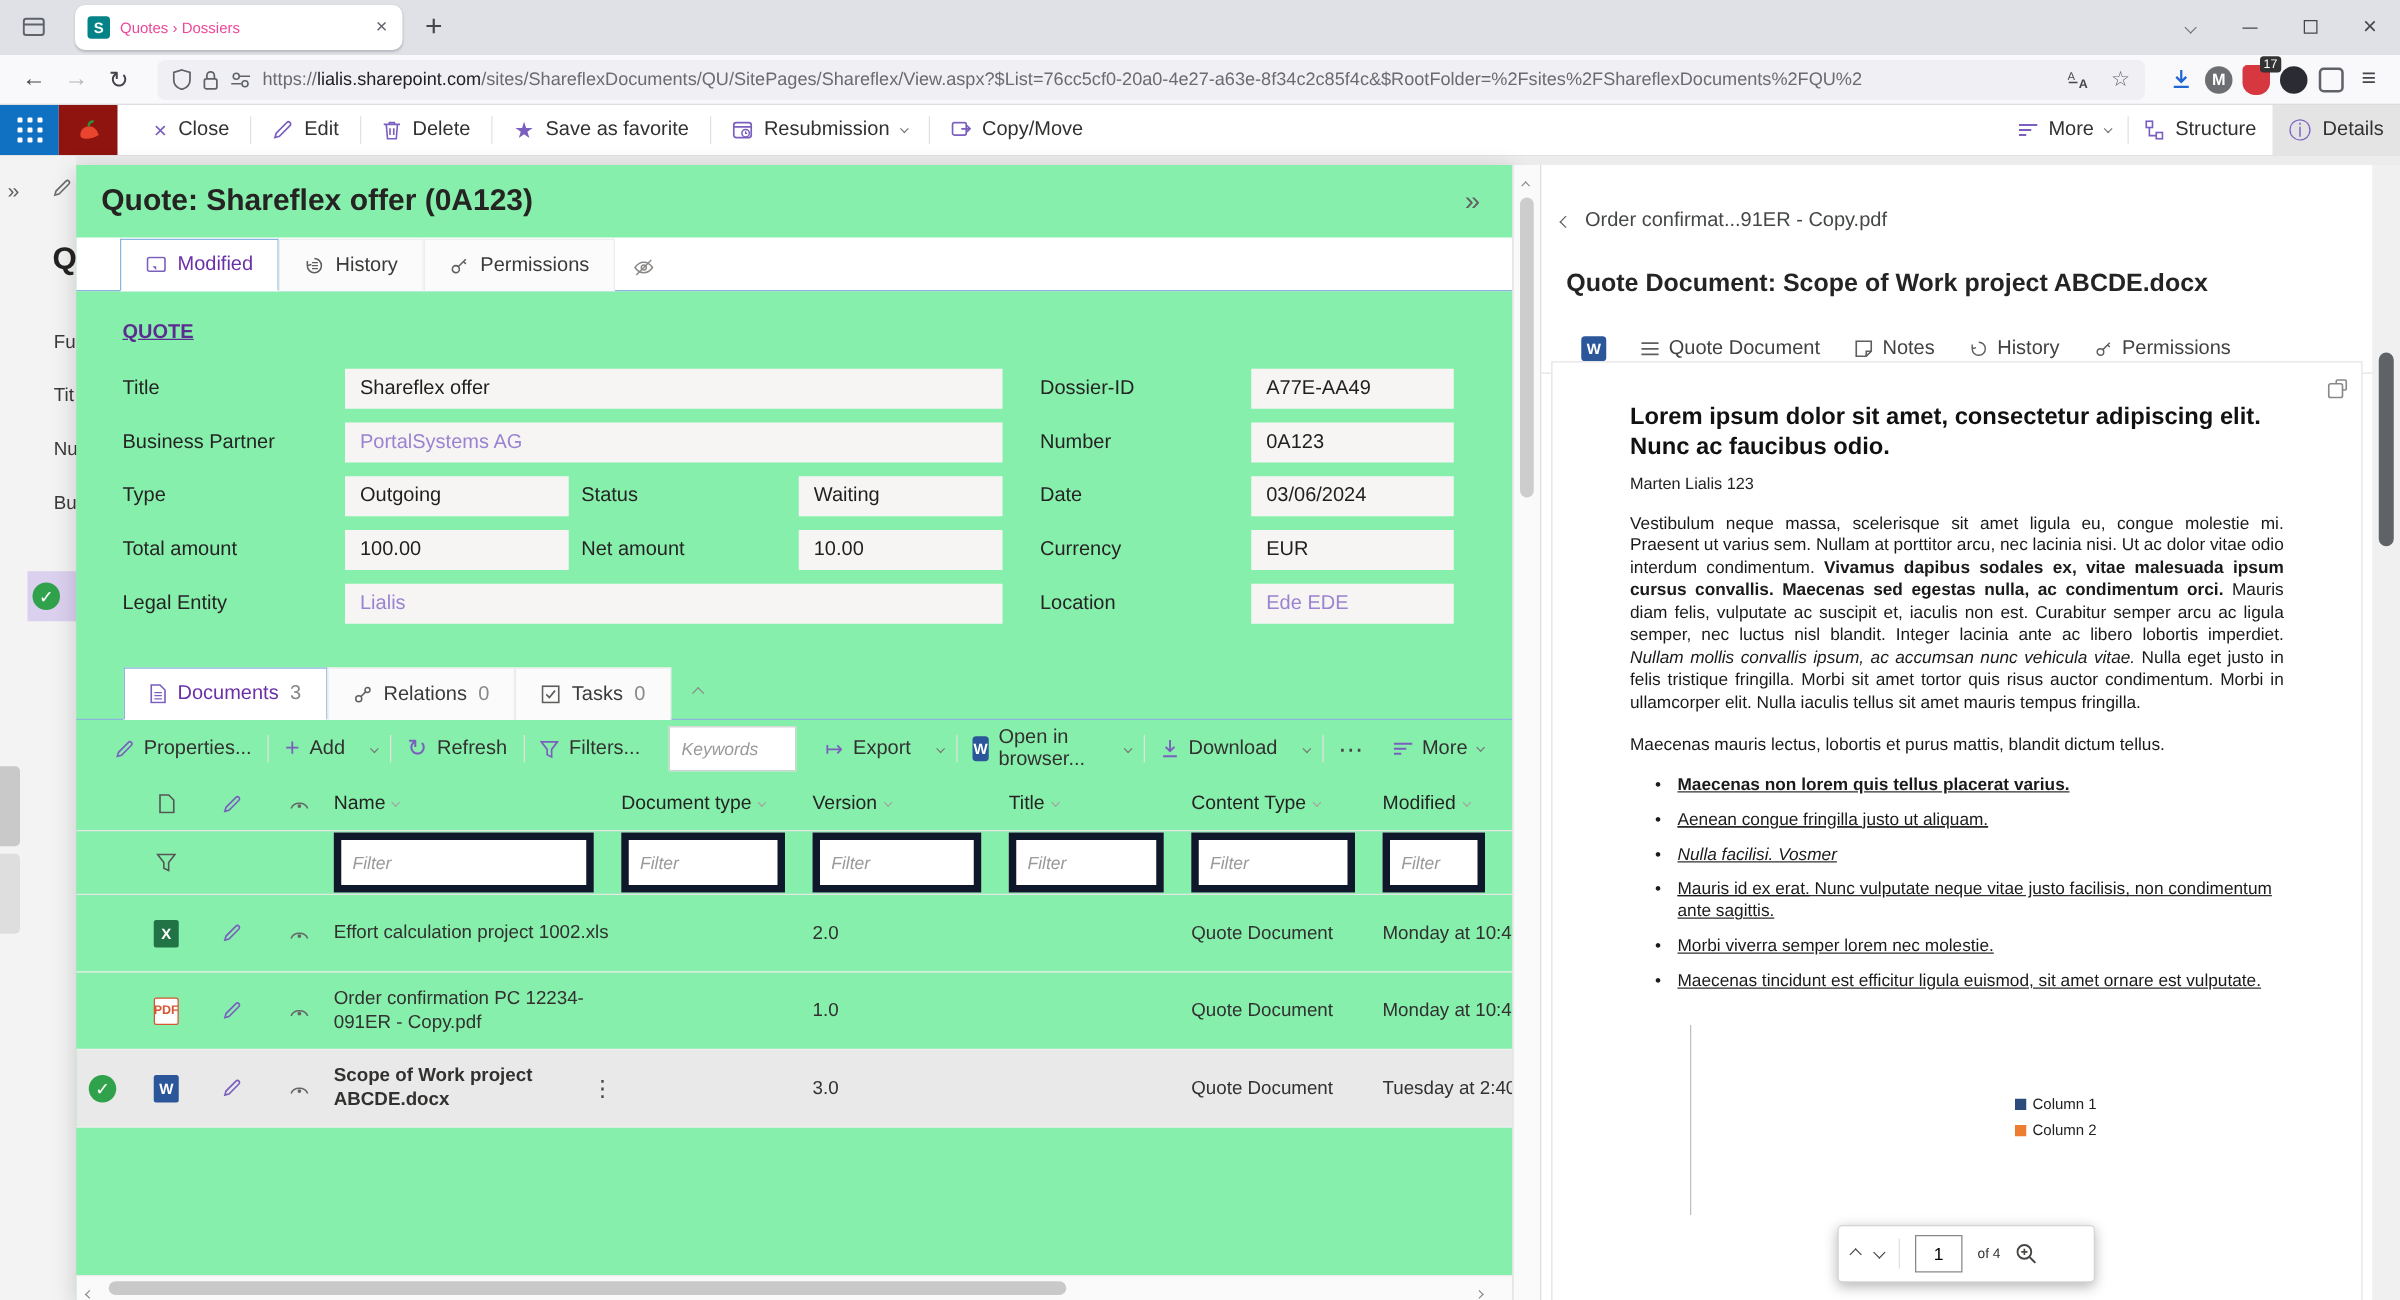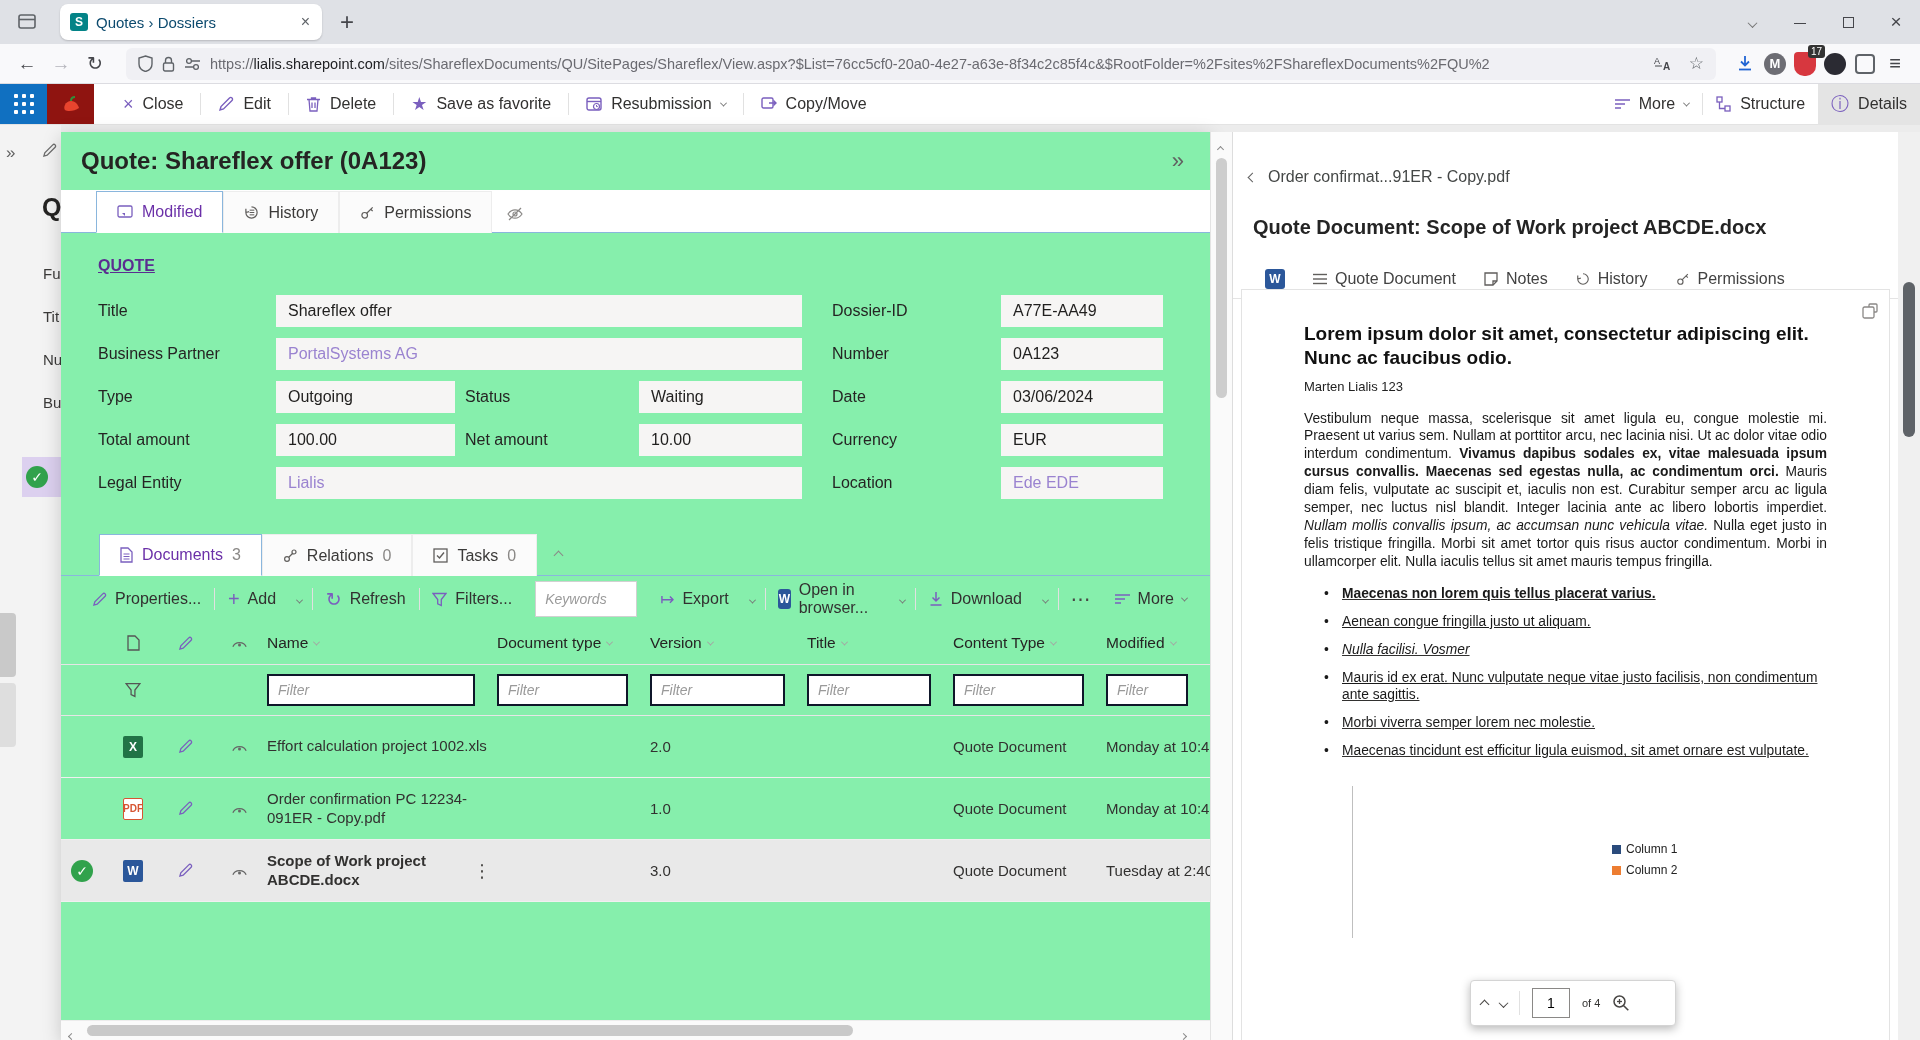--- a/index.html
+++ b/index.html
@@ -6,21 +6,21 @@
   html,body { width:1920px; height:1040px; overflow:hidden; background:#ececec;
               font-family:"Liberation Sans", sans-serif; color:#323130; }
 
   
   .tabbar { height:44px; background:#dfe1e6; display:flex; align-items:center; position:relative; }
   .fxview { width:30px; height:30px; margin-left:12px; border-radius:4px; display:flex; align-items:center; justify-content:center; color:#5f6368; }
   .btab { margin-left:18px; width:262px; height:36px; background:#fff; border-radius:8px;
           box-shadow:0 1px 2px rgba(0,0,0,.18); display:flex; align-items:center; padding:0 10px; }
   .sp-ico { width:18px; height:18px; border-radius:3px; background:#038387; color:#fff; font-size:12px; font-weight:bold;
             display:flex; align-items:center; justify-content:center; margin-right:8px; flex:0 0 auto;}
-  .btab-title { font-size:15px; color:#0c4a6e; flex:1; white-space:nowrap; overflow:hidden; }
+  .btab-title { font-size:12px; color:#ec4899; flex:1; white-space:nowrap; overflow:hidden; }
   .btab-x { color:#5f6368; font-size:16px; padding:0 2px; }
   .newtab { font-size:24px; color:#45464b; margin-left:18px; line-height:1; }
   .winctl { position:absolute; right:0; top:0; height:44px; display:flex; align-items:center; }
   .winctl > span { width:48px; text-align:center; color:#45464b; font-size:15px; }
   .sqr { display:inline-block; width:11px; height:11px; border:1.5px solid #45464b; }
   .minus { display:inline-block; width:12px; border-top:1.7px solid #45464b; vertical-align:middle;}
 
   .navbar { height:40px; background:#f9f9fb; border-bottom:1px solid #dcdce1; display:flex; align-items:center; padding:0 10px; }
   .nav-ic { font-size:19px; color:#45464b; width:34px; text-align:center; }
   .nav-ic.dim { color:#b4b4bb; }
@@ -113,21 +113,21 @@
             display:flex; align-items:center; justify-content:center;}
   .dots { color:#484644; font-size:20px; padding:0 10px; letter-spacing:1px;}
 
   .grid { display:grid; grid-template-columns:36px 52px 52px 56px 230px 153px 157px 146px 153px 1fr; padding-left:10px; align-items:center; }
   .thead { height:42px; font-size:15.5px; color:#252423; }
   .thead .hcell { display:flex; align-items:center; gap:6px; white-space:nowrap; }
   .thead .ch { color:#a5a3a1; }
   .gray-ic { color:#666; display:flex; justify-content:center;}
   .purp-ic { color:#7a5fbe; display:flex; justify-content:center;}
   .tfilter { height:52px; border-top:1px solid #e6e6e6; border-bottom:1px solid #e6e6e6; }
-  .filter-in { width:calc(100% - 22px); height:32px; border:2px solid #0f172a; padding:13px 9px; font-size:14px; }
+  .filter-in { width:calc(100% - 22px); height:48px; border:6px solid #0f172a; padding:13px 9px; font-size:14px; }
   .filter-in::placeholder { color:#9a9a9a; font-style:italic; }
   .trow { min-height:62px; border-bottom:1px solid #f0f0f0; font-size:15px; color:#323130;}
   .trow.sel { background:#e9e9e9; }
   .trow .c-name { display:flex; align-items:center; gap:10px; padding-right:6px; }
   .trow .nm { line-height:1.25; }
   .trow .nm.b { font-weight:bold; }
   .kebab { color:#484644; font-size:18px; }
   .c-mod { white-space:nowrap; overflow:hidden; }
   .ficon { width:20px; height:22px; border-radius:2px; font-size:12px; font-weight:bold; display:flex; align-items:center; justify-content:center; }
   .ficon.excel { background:#217346; color:#fff; }
@@ -799,20 +799,21 @@
       <span class="pg-expand">
         <svg width="18" height="18" viewBox="0 0 18 18">
             <rect x="2" y="5" width="11" height="11" rx="1.5" fill="none" stroke="#8a8886" stroke-width="1.3"></rect>
             <path d="M8 5 V3 a1 1 0 0 1 1-1 h6 a1 1 0 0 1 1 1 v6 a1 1 0 0 1-1 1 h-2" fill="none" stroke="#8a8886" stroke-width="1.3"></path>
           </svg>
       </span>
       <div class="doc-inner">
         <div class="doc-h2">Lorem ipsum dolor sit amet, consectetur adipiscing elit. Nunc ac faucibus odio.</div>
         <div class="doc-by">Marten Lialis 123</div>
         <p class="doc-p"><span class="s-n">Vestibulum neque massa, scelerisque sit amet ligula eu, congue molestie mi. Praesent ut varius sem. Nullam at porttitor arcu, nec lacinia nisi. Ut ac dolor vitae odio interdum condimentum. </span><span class="s-b">Vivamus dapibus sodales ex, vitae malesuada ipsum cursus convallis. Maecenas sed egestas nulla, ac condimentum orci. </span><span class="s-n">Mauris diam felis, vulputate ac suscipit et, iaculis non est. Curabitur semper arcu ac ligula semper, nec luctus nisl blandit. Integer lacinia ante ac libero lobortis imperdiet. </span><span class="s-i">Nullam mollis convallis ipsum, ac accumsan nunc vehicula vitae. </span><span class="s-n">Nulla eget justo in felis tristique fringilla. Morbi sit amet tortor quis risus auctor condimentum. Morbi in ullamcorper elit. Nulla iaculis tellus sit amet mauris tempus fringilla.</span></p>
+        <p class="doc-p">Maecenas mauris lectus, lobortis et purus mattis, blandit dictum tellus.</p>
         <ul class="doc-bullets">
             <li><span class="s-b">Maecenas non lorem quis tellus placerat varius.</span></li>
             <li><span class="s-u">Aenean congue fringilla justo ut aliquam.</span></li>
             <li><span class="s-i">Nulla facilisi. Vosmer</span></li>
             <li><span class="s-u">Mauris id ex erat.</span><span class="s-n"> Nunc vulputate neque vitae justo facilisis, non condimentum ante sagittis.</span></li>
             <li><span class="s-n">Morbi viverra semper lorem nec molestie.</span></li>
             <li><span class="s-n">Maecenas tincidunt est efficitur ligula euismod, sit amet ornare est vulputate.</span></li>
           </ul>
         <div class="chart">
           <div class="plot"></div>

